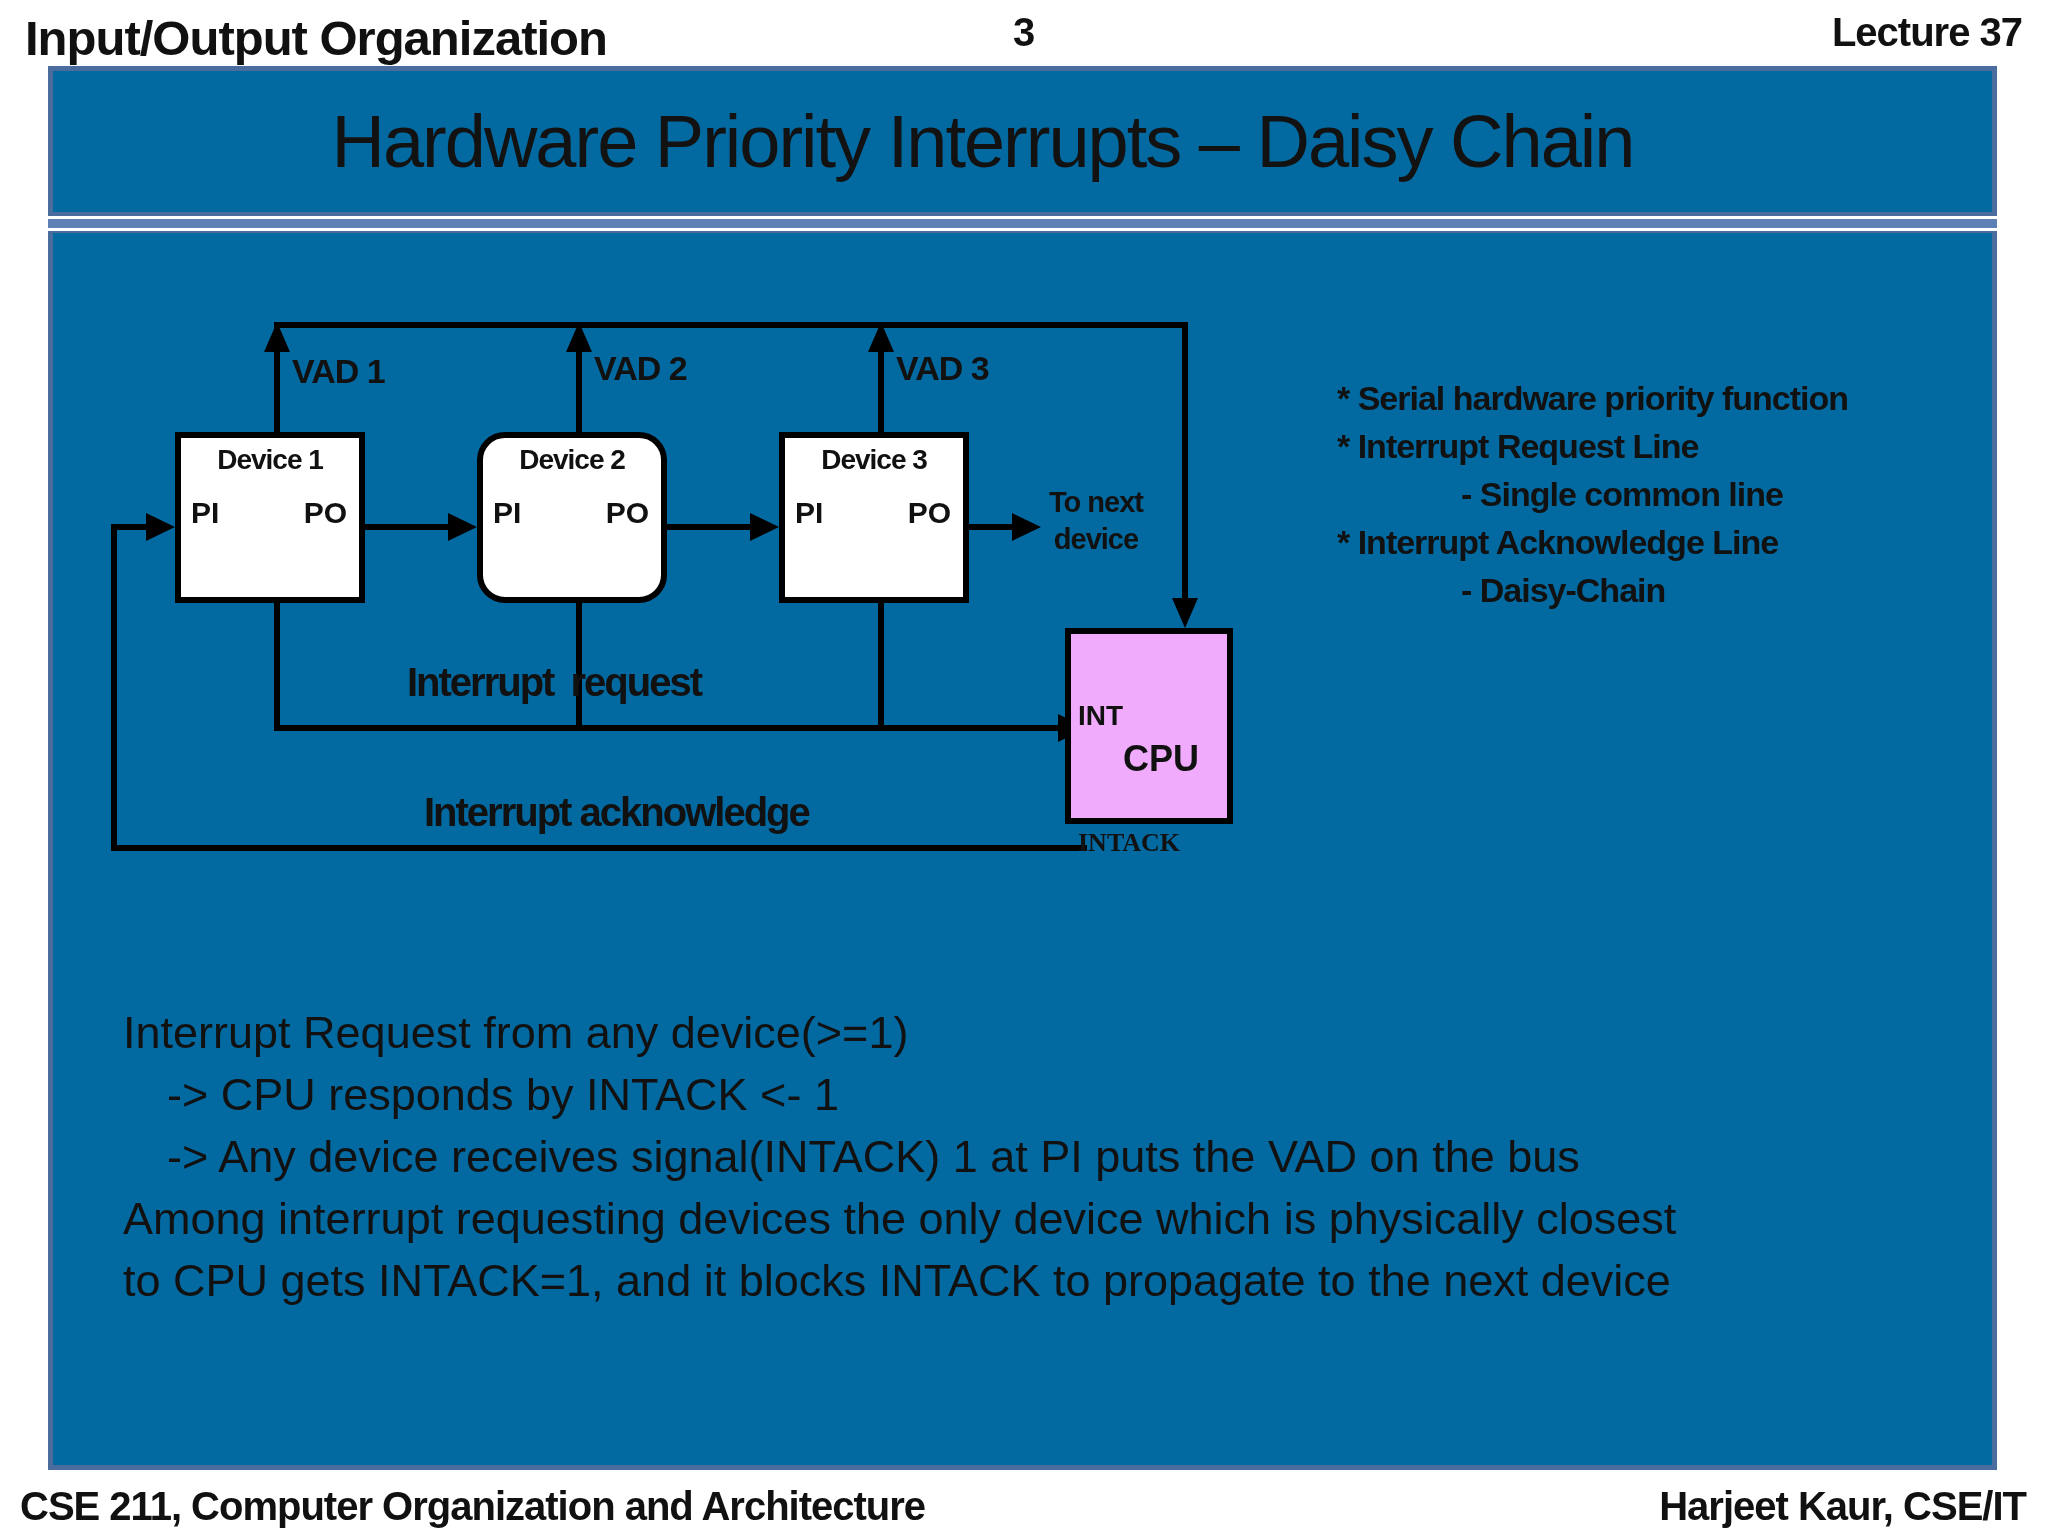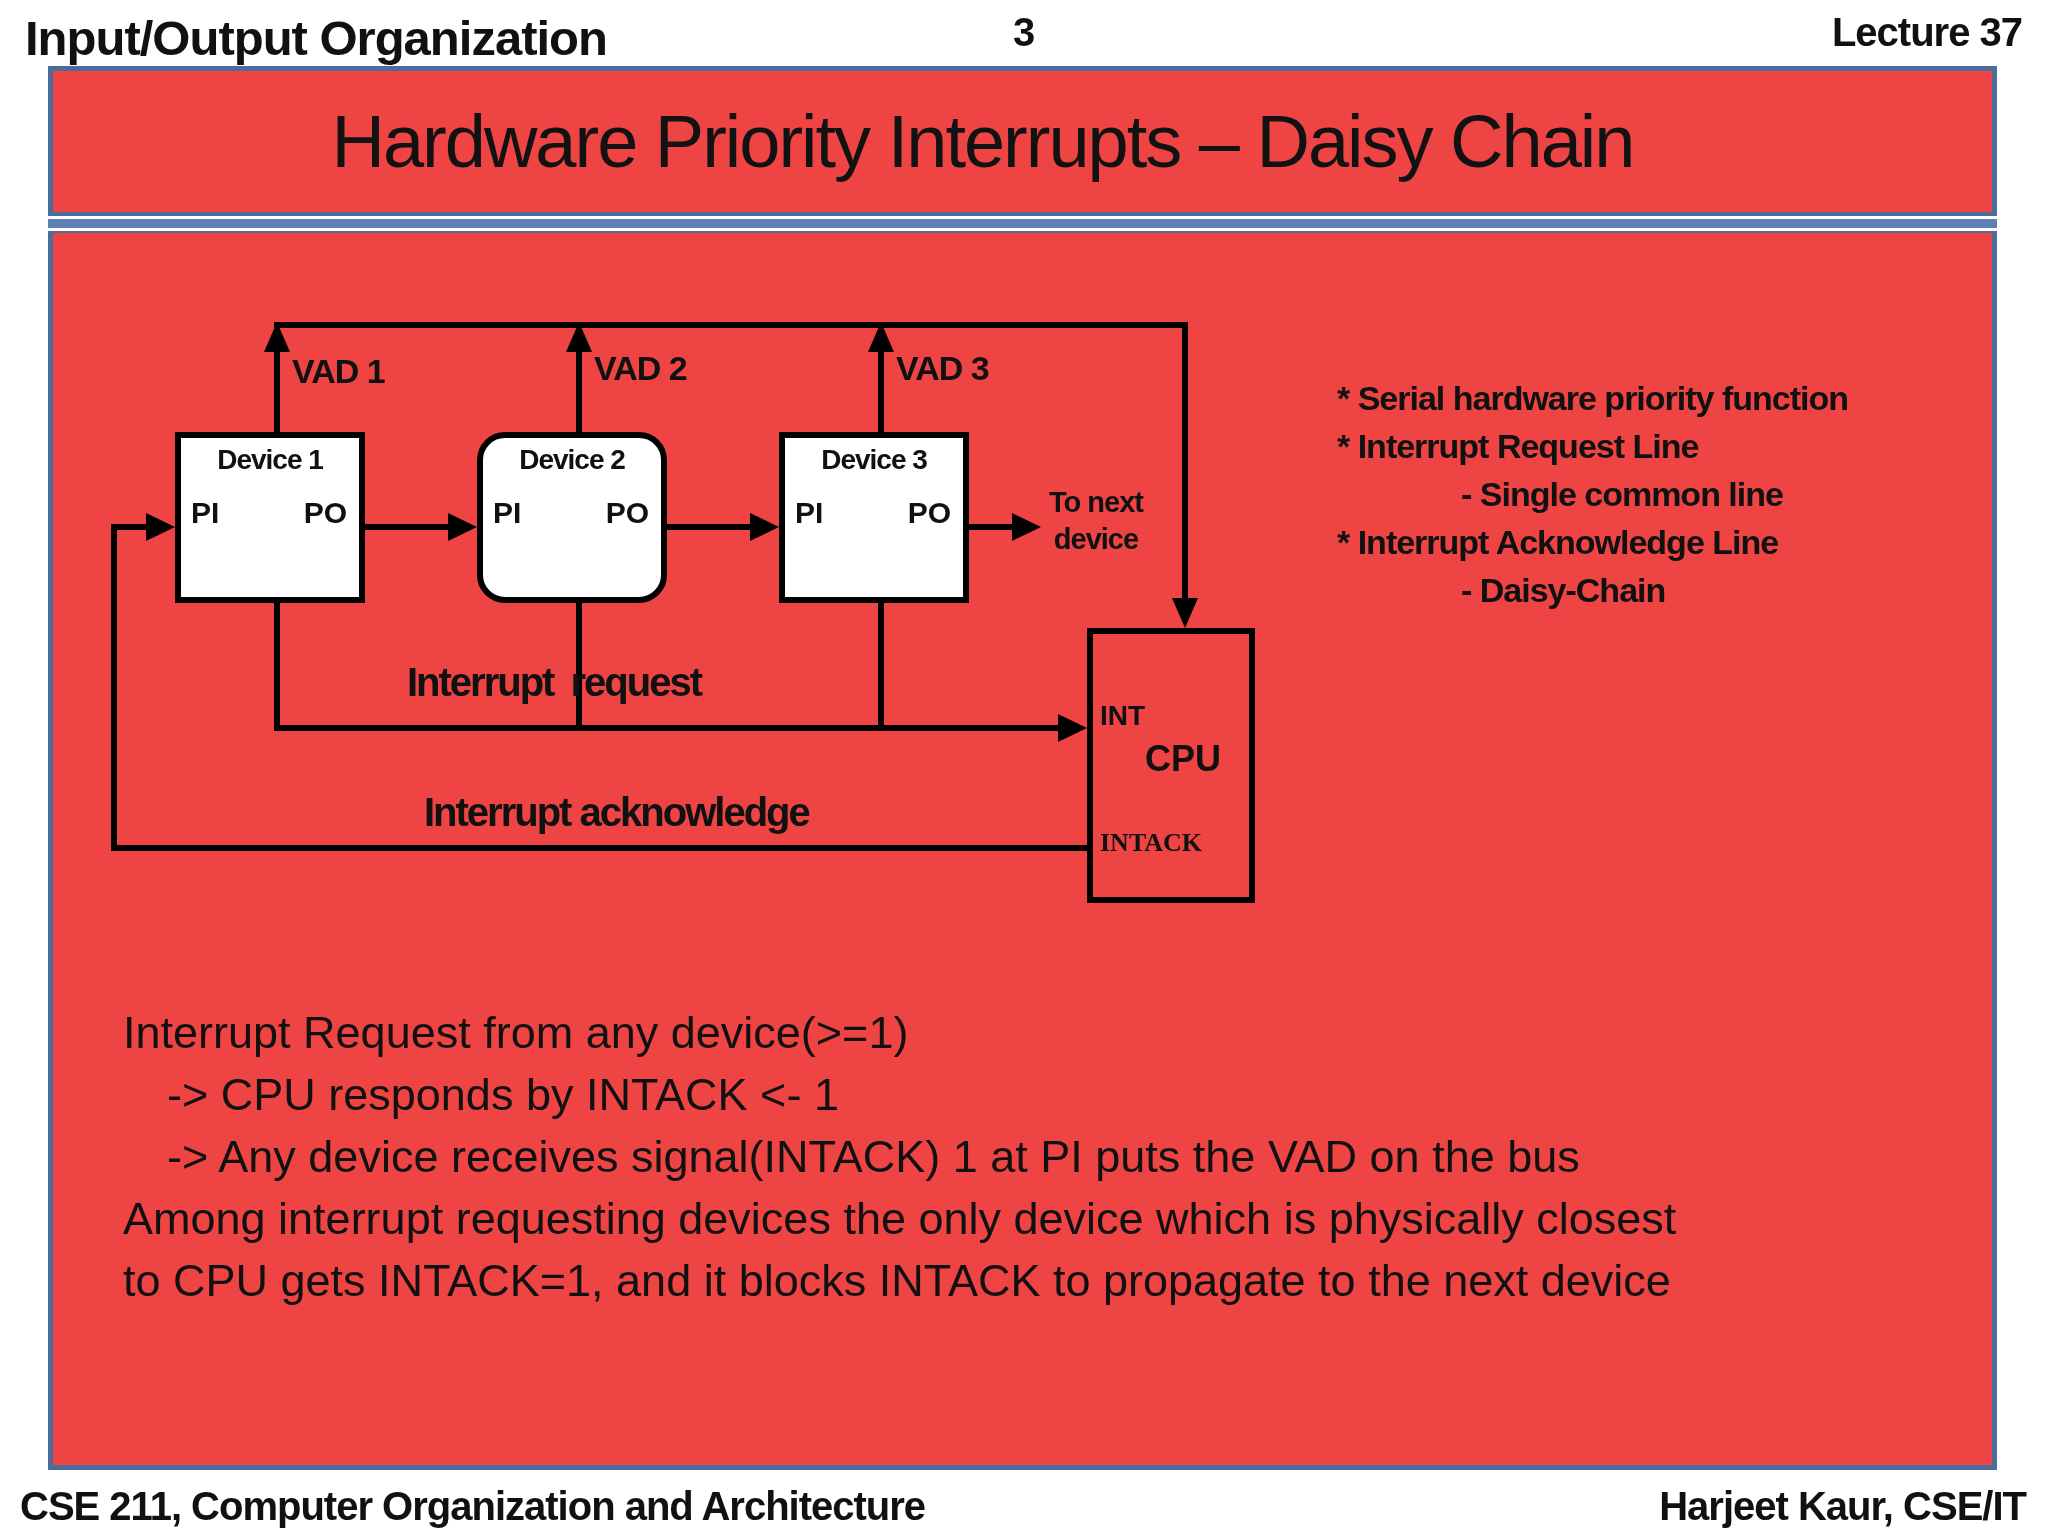--- a/index.html
+++ b/index.html
@@ -10,21 +10,21 @@
   }
   
   .hdr-left{position:absolute;left:25px;top:10px;font-size:49px;font-weight:600;letter-spacing:-1px;}
   .hdr-page{position:absolute;left:0;right:0;top:10px;text-align:center;font-size:40px;font-weight:600;}
   .hdr-right{position:absolute;right:26px;top:10px;font-size:40px;font-weight:600;letter-spacing:-1px;}
   .ftr-left{position:absolute;left:20px;top:1484px;font-size:40px;font-weight:600;letter-spacing:-1px;}
   .ftr-right{position:absolute;right:22px;top:1484px;font-size:40px;font-weight:600;letter-spacing:-1px;}
   
   .slide{
     position:absolute;left:48px;top:66px;width:1949px;height:1404px;
-    border:5px solid #4a6d9e;box-sizing:border-box;background:#ef4444;
+    border:5px solid #4a6d9e;box-sizing:border-box;background:#0369a1;
   }
   .slide-title{
     position:absolute;left:0;right:0;top:0;height:141px;
     display:flex;align-items:center;justify-content:center;
     font-size:74px;font-weight:500;letter-spacing:-2px;color:#121212;
     transform:translateX(-40px);white-space:nowrap;
   }
   .sep{position:absolute;left:-5px;right:-5px;top:141px;}
   .sep .l1{height:4px;background:#4a6d9e;}
   .sep .g1{height:3px;background:#fff;}
@@ -41,21 +41,21 @@
   .devbox{
     position:absolute;width:190px;height:171px;border:6px solid #000;
     box-sizing:border-box;background:#fff;
   }
   .dev-title{position:absolute;left:0;right:0;top:6px;text-align:center;font-size:28px;font-weight:bold;letter-spacing:-1px;}
   .pi{position:absolute;left:10px;top:58px;font-size:30px;font-weight:bold;}
   .po{position:absolute;right:12px;top:58px;font-size:30px;font-weight:bold;}
   .vadlbl{position:absolute;font-size:34px;font-weight:bold;letter-spacing:-1px;white-space:nowrap;}
   .tonext{position:absolute;left:1036px;top:484px;width:120px;text-align:center;
     font-size:29px;font-weight:bold;line-height:37px;letter-spacing:-1px;}
-  .cpubox{position:absolute;left:1087px;top:628px;width:168px;height:275px;border:6px solid #000;box-sizing:border-box;background:#ef4444;}
+  .cpubox{position:absolute;left:1065px;top:628px;width:168px;height:196px;border:6px solid #000;box-sizing:border-box;background:#f0abfc;}
   .cpu-int{position:absolute;left:7px;top:66px;font-size:28px;font-weight:bold;}
   .cpu-name{position:absolute;left:52px;top:104px;font-size:36px;font-weight:bold;}
   .cpu-intack{position:absolute;left:7px;top:194px;font-size:26px;font-weight:bold;font-family:Liberation Serif, serif;}
   .req-lbl{position:absolute;left:407px;top:660px;font-size:40px;font-weight:bold;letter-spacing:-2px;word-spacing:8px;white-space:nowrap;}
   .ack-lbl{position:absolute;left:424px;top:790px;font-size:40px;font-weight:bold;letter-spacing:-2px;white-space:nowrap;}
   
   .notes{position:absolute;left:1337px;top:374px;font-size:34px;font-weight:bold;letter-spacing:-1px;line-height:48px;white-space:nowrap;}
   .notes .indent{padding-left:124px;}
   
   .body-text{position:absolute;left:123px;top:990px;font-size:45px;line-height:62px;letter-spacing:0;color:#111;white-space:nowrap;margin-top:12px;}

